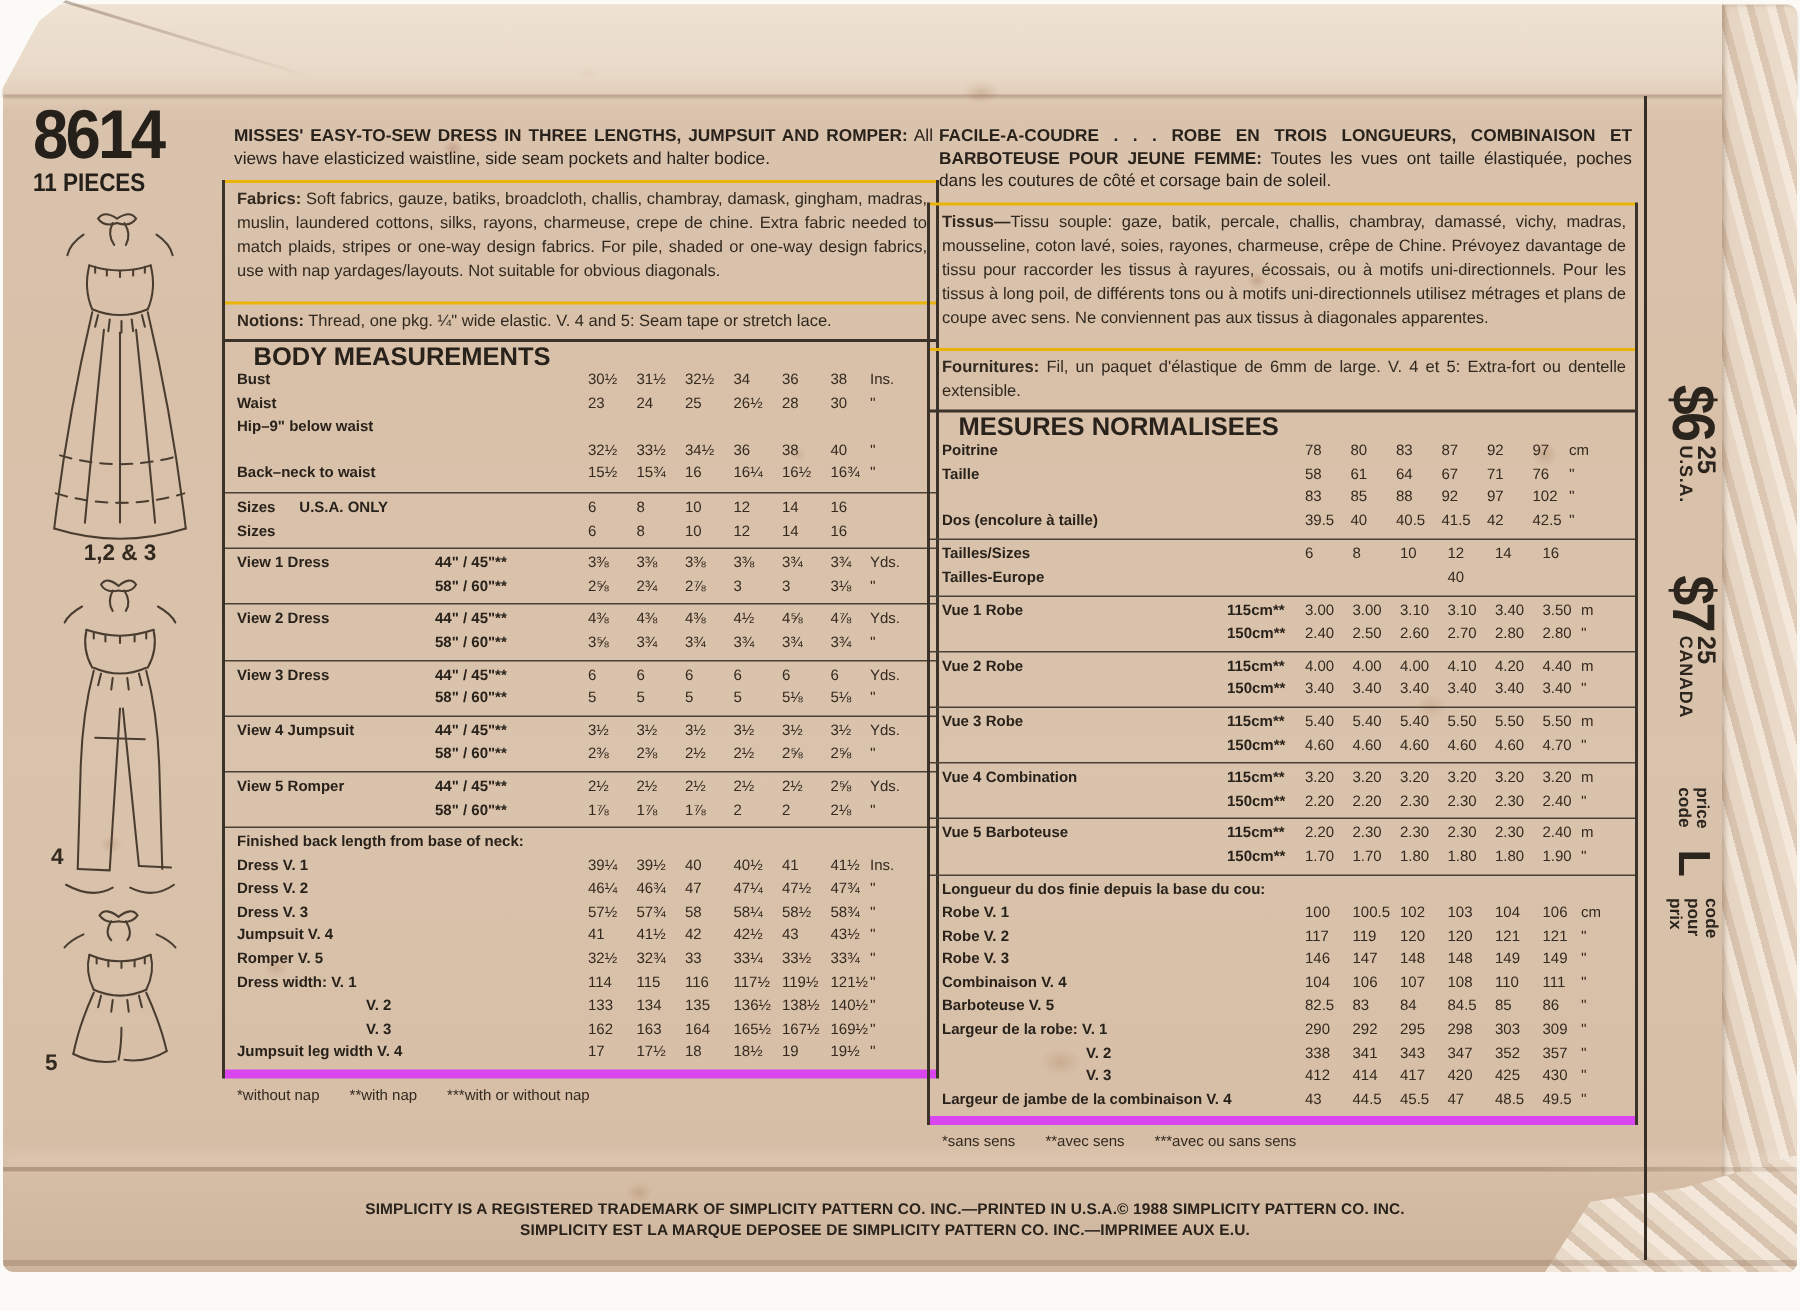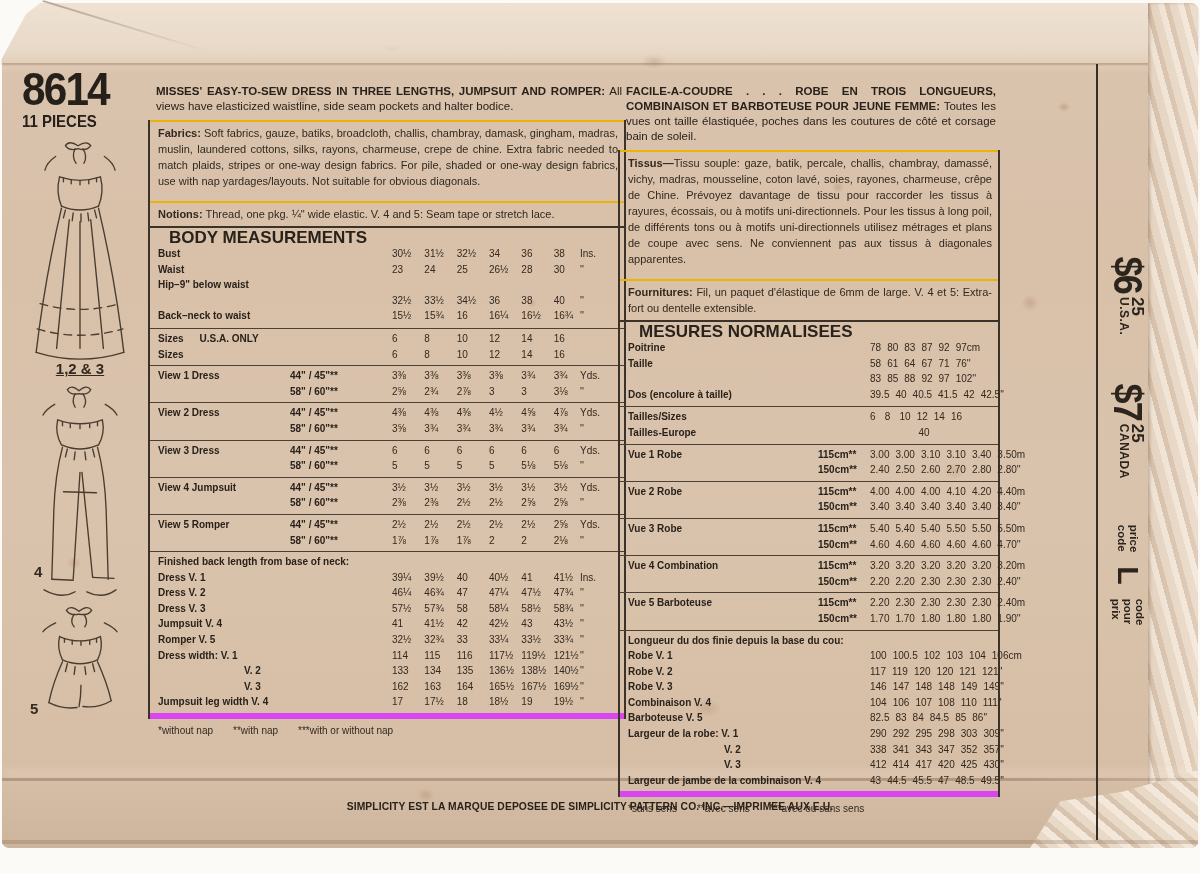--- a/index.html
+++ b/index.html
@@ -73,28 +73,28 @@
   .rule-v{position:absolute;width:2px;background:#3b332a;}
   #v-price{left:1096px;top:64px;height:776px;width:2px;background:#362e25;}
 
   
   .left-strip{position:absolute;left:22px;top:66px;width:116px;}
   .pat-no{font-size:46px;font-weight:bold;letter-spacing:-2px;transform:scaleX(.92);transform-origin:left;line-height:46px;color:#26201a;}
   .pieces{font-size:17px;font-weight:bold;transform:scaleX(.88);transform-origin:left;letter-spacing:0;line-height:20px;color:#26201a;}
   .illus{display:block;margin:4px auto 0 auto;}
   .illus path{fill:none;stroke:#4a3d30;stroke-width:1.4;stroke-linecap:round;}
   .cap{font-size:15px;font-weight:bold;color:#33291f;}
-  .cap-123{text-align:center;margin-top:-4px;text-decoration:underline;}
+  .cap-123{text-align:center;margin-top:-4px;}
   .cap-4{margin:-26px 0 0 12px;}
   .cap-5{margin:-26px 0 0 8px;}
 
   
   .col{position:absolute;top:84px;}
   #col-en{left:148px;width:478px;}
-  #col-fr{left:618px;width:382px;}
+  #col-fr{left:618px;width:474px;}
   .title{font-size:11.5px;line-height:15px;text-align:justify;padding:0 4px 6px 8px;color:#29221b;}
   .b{font-weight:bold;}
   .boxed{border-left:2px solid #3b332a;border-right:2px solid #3b332a;}
   .sec{border-top:2px solid #eab308;padding:3px 6px 6px 8px;}
   .para{font-size:11px;line-height:16px;text-align:justify;color:#31291f;}
   .sec.thin{padding-bottom:4px;}
   .tbl-top{border-top:2.5px solid #3b332a;}
   .tbl-bottom{border-bottom:6px solid #d946ef;}
   .hdr{font-size:17px;font-weight:bold;line-height:16px;padding:2px 0 0 19px;color:#29221b;}
   .group{border-top:1.6px solid #4a4036;padding:2px 4px 3px 8px;}
@@ -923,14 +923,15 @@
       <span class="pc-lines">
         <span>code</span>
         <span>pour</span>
         <span>prix</span>
       </span>
     </div>
   </div>
 </div>
 
 <div class="footer">
+  <div>SIMPLICITY IS A REGISTERED TRADEMARK OF SIMPLICITY PATTERN CO. INC.—PRINTED IN U.S.A.© 1988 SIMPLICITY PATTERN CO. INC.</div>
   <div>SIMPLICITY EST LA MARQUE DEPOSEE DE SIMPLICITY PATTERN CO. INC.—IMPRIMEE AUX E.U.</div>
 </div>
 
 </body></html>

